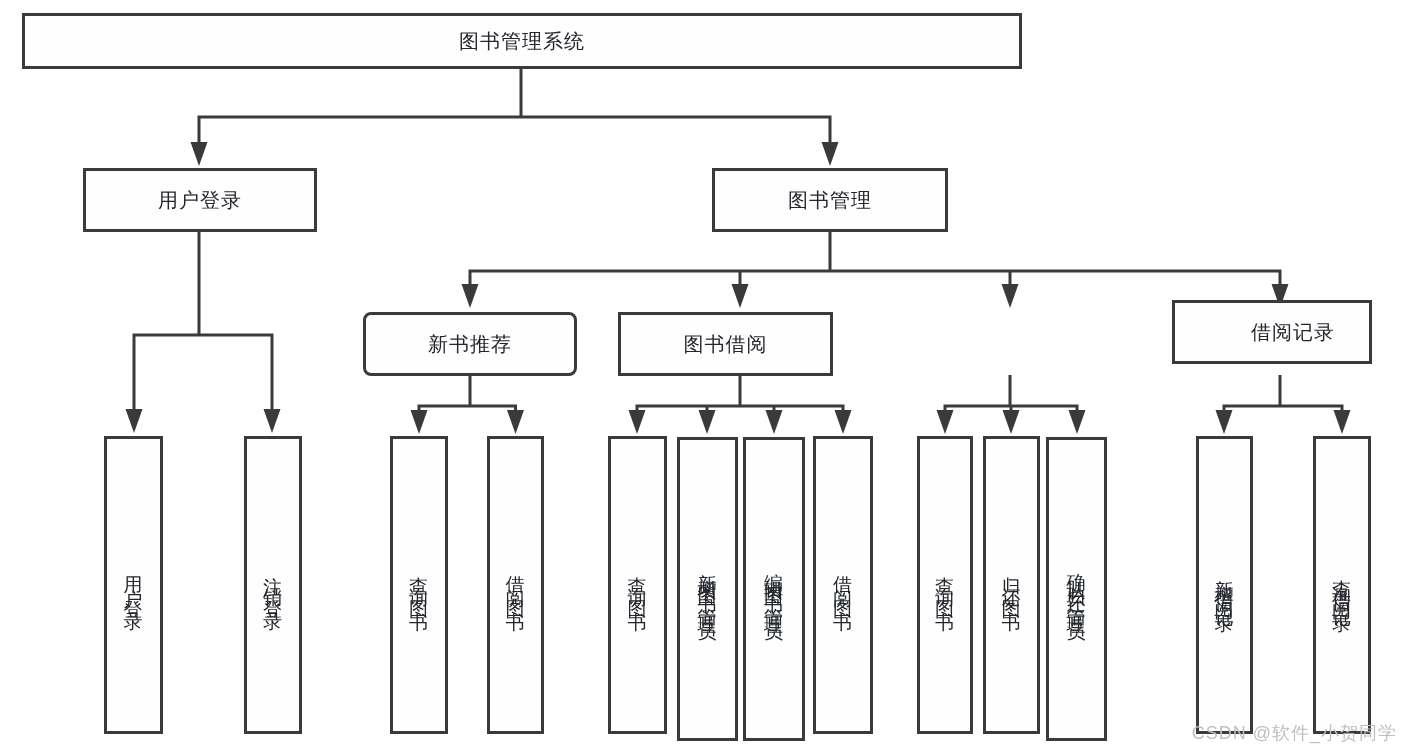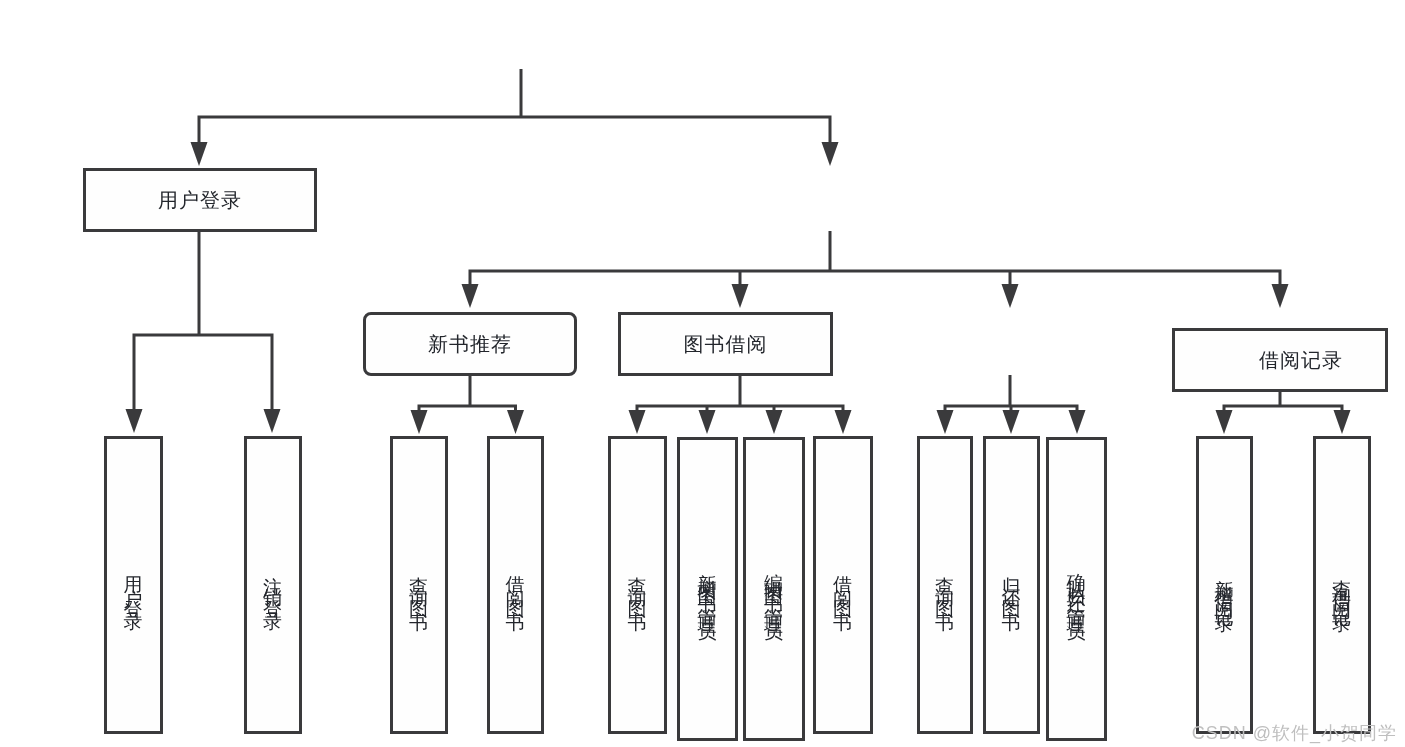--- a/index.html
+++ b/index.html
@@ -103,32 +103,38 @@
     <path d="M1010 375 V407.5 M943.5 406 H1078.5 M945 406 V412 M1011 406 V412 M1077 406 V412"></path>
     <polygon points="936.5,410 953.5,410 945,434"></polygon>
     <polygon points="1002.5,410 1019.5,410 1011,434"></polygon>
     <polygon points="1068.5,410 1085.5,410 1077,434"></polygon>
 
     <path d="M1280 375 V407.5 M1222.5 406 H1343.5 M1224 406 V412 M1342 406 V412"></path>
     <polygon points="1215.5,410 1232.5,410 1224,434"></polygon>
     <polygon points="1333.5,410 1350.5,410 1342,434"></polygon>
   </svg>
 
+  <div class="node hbox" style="left:22px; top:13px; width:1000px; height:56px;">
+    <span>图书管理系统</span>
+  </div>
 
   <div class="node hbox" style="left:83px; top:168px; width:234px; height:64px;">
     <span>用户登录</span>
+  </div>
+  <div class="node hbox" style="left:712px; top:168px; width:236px; height:64px;">
+    <span>图书管理</span>
   </div>
 
   <div class="node hbox" style="left:363px; top:312px; width:214px; height:64px;border-radius:8px;">
     <span>新书推荐</span>
   </div>
   <div class="node hbox" style="left:606px; top:312px; width:215px; height:64px;margin-left:12px;">
     <span>图书借阅</span>
   </div>
-  <div class="node hbox" style="left:1172px; top:328px; width:216px; height:64px;padding-left:42px;">
+  <div class="node hbox" style="left:1172px; top:300px; width:200px; height:64px;padding-left:42px;">
     <span>借阅记录</span>
   </div>
 
   <div class="node vbox" style="left:104px; top:436px; width:59px; height:298px;">
     <span>用户登录</span>
   </div>
   <div class="node vbox" style="left:244px; top:436px; width:58px; height:298px;">
     <span>注销登录</span>
   </div>
 

